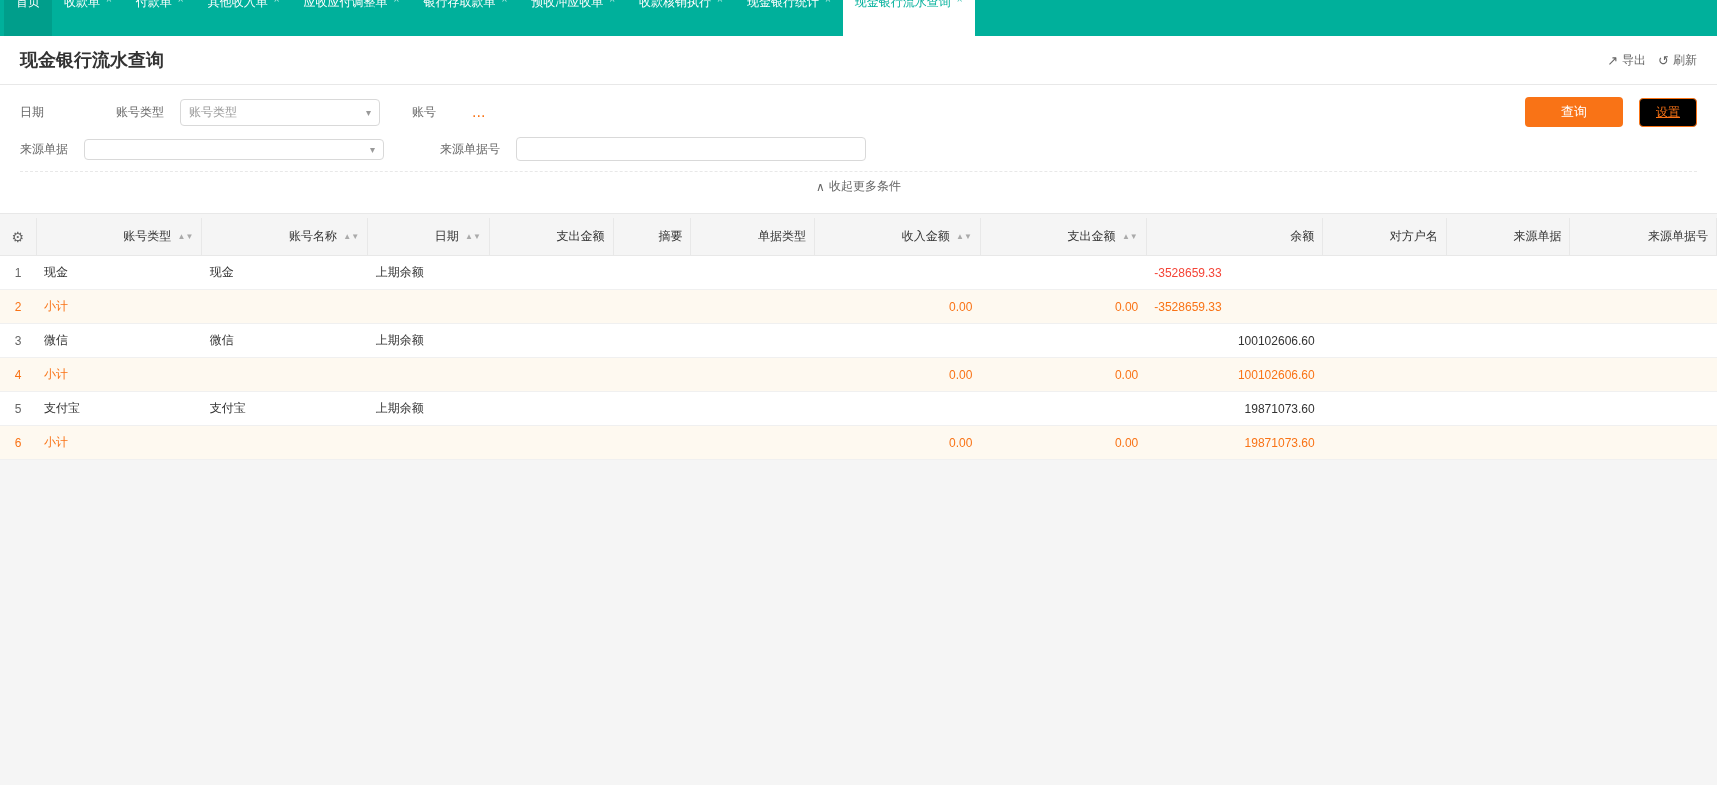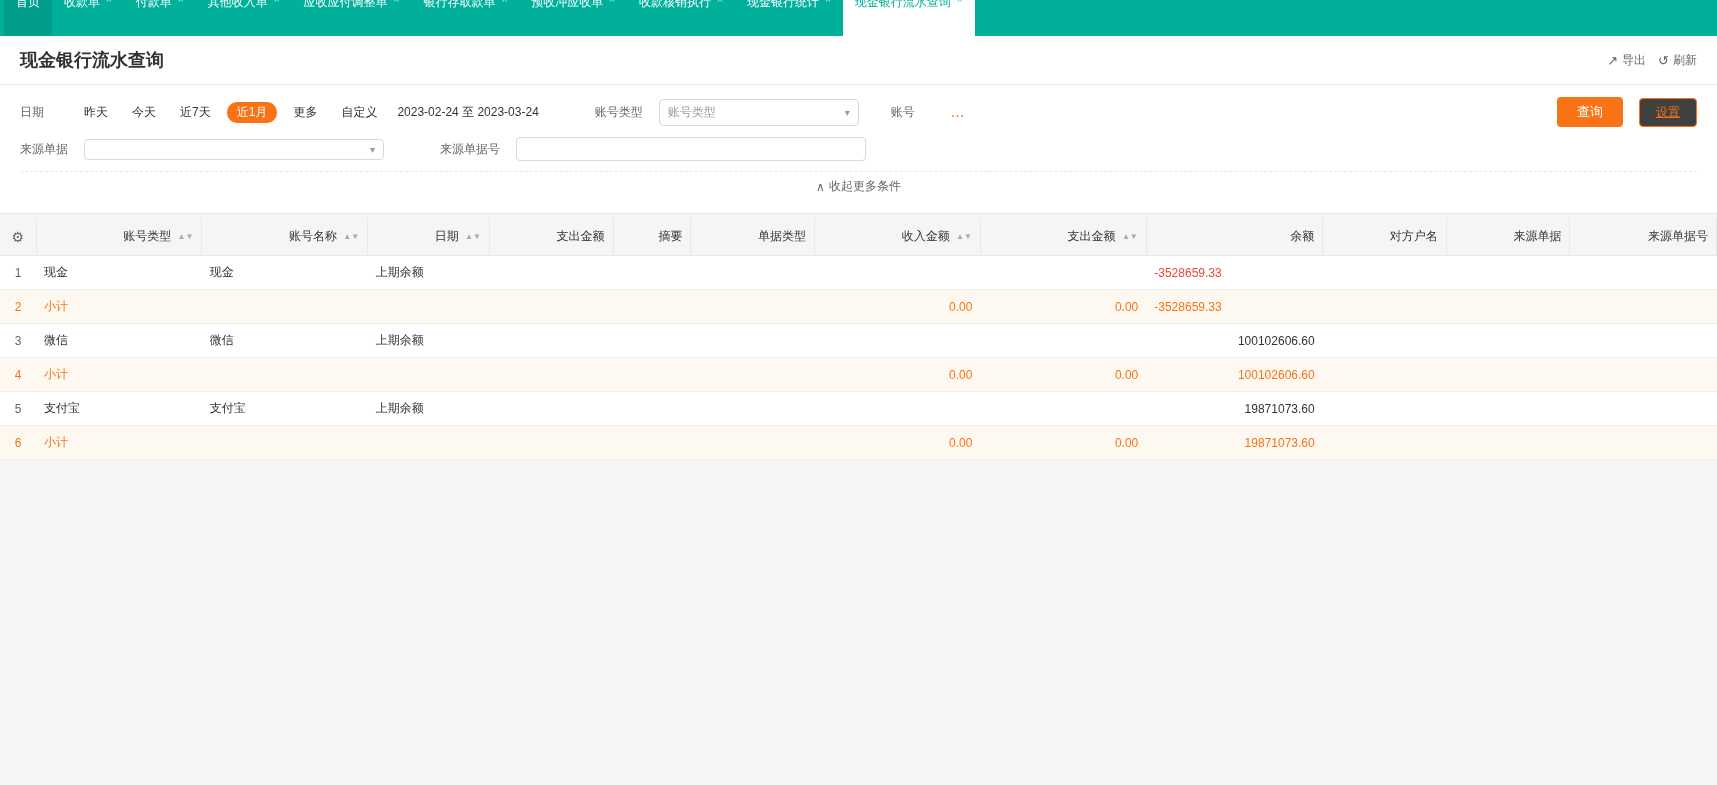--- a/index.html
+++ b/index.html
@@ -140,26 +140,26 @@
       color: #f97316;
       font-size: 16px;
       cursor: pointer;
       padding: 0 4px;
     }
     .query-btn {
       background: #f97316;
       color: #fff;
       border: none;
       border-radius: 4px;
-      padding: 6px 20px;
+      padding: 6px 36px;
       cursor: pointer;
       font-size: 13px;
     }
     .settings-btn {
-      background: #404040;
+      background: #000000;
       color: #f97316;
       border: 1px solid #f97316;
       border-radius: 4px;
       padding: 5px 16px;
       cursor: pointer;
       font-size: 12px;
       text-decoration: underline;
     }
 
     .collapse-bar {
@@ -305,29 +305,20 @@
       <span style="font-size:13px;">↺</span>
       <span>刷新</span>
     </div>
   </div>
 </div>
 
 <div class="filter-area">
 
   <div class="filter-row">
     <span class="filter-label">日期</span>
-    <div class="date-options">
-      <span class="date-btn">昨天</span>
-      <span class="date-btn">今天</span>
-      <span class="date-btn">近7天</span>
-      <span class="date-btn active">近1月</span>
-      <span class="date-btn">更多</span>
-      <span class="date-btn">自定义</span>
-      <span class="date-range">2023-02-24 至 2023-03-24</span>
-    </div>
 
     <span class="filter-label" style="margin-left:40px;">账号类型</span>
     <div class="filter-select" style="min-width:200px;">
       <span class="filter-select-text">账号类型</span>
       <span class="filter-select-arrow">▾</span>
     </div>
 
     <span class="filter-label" style="margin-left:16px;">账号</span>
     <span class="ellipsis-btn">...</span>
 

